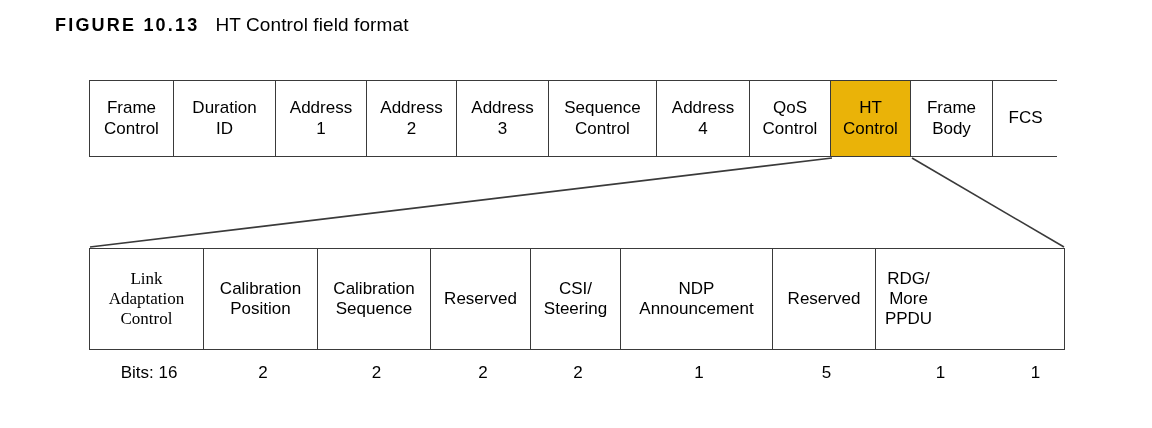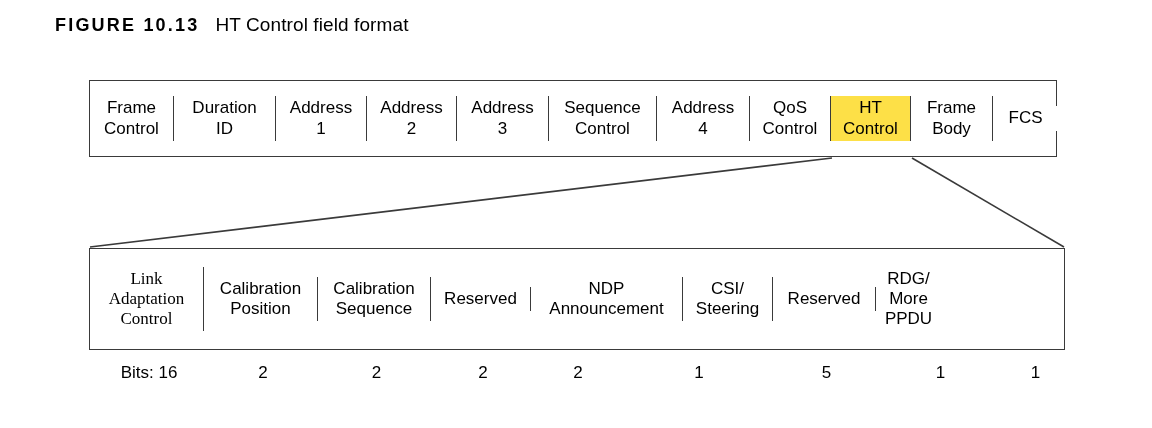--- a/index.html
+++ b/index.html
@@ -31,37 +31,36 @@
     letter-spacing:0.1px;
   }
 
   
   .field-row{
     position:absolute;
     box-sizing:border-box;
     display:flex;
     border:1.6px solid #3a3a3a;
     background:#ffffff;
-    align-items:center;
   }
   .field-cell{
     box-sizing:border-box;
     border-right:1.6px solid #3a3a3a;
     display:flex;
     align-items:center;
     justify-content:center;
     text-align:center;
     font-size:17px;
     line-height:1.18;
     padding:2px 3px;
     white-space:pre-line;
     background:#ffffff;
   }
   .field-cell:last-child{border-right:none;}
-  .field-cell.highlight{background:#fde047;}
+  .field-cell.highlight{background:#eab308;}
 
   #mac-frame-row{
     left:89px; top:80px; width:968px; height:77px;
   }
   #ht-control-row{
     left:89px; top:248px; width:976px; height:102px;
   }
 
   .bits-row{
     position:absolute;
@@ -122,24 +121,24 @@
 
 <div class="field-row" id="ht-control-row">
     <div class="field-cell" style="width: 114px; flex: 0 0 114px; font-family: Liberation Serif, serif;">Link
 Adaptation
 Control</div>
     <div class="field-cell" style="width: 114px; flex: 0 0 114px;">Calibration
 Position</div>
     <div class="field-cell" style="width: 113px; flex: 0 0 113px;">Calibration
 Sequence</div>
     <div class="field-cell" style="width: 100px; flex: 0 0 100px;">Reserved</div>
+    <div class="field-cell" style="width: 90px; flex: 0 0 90px;">CSI/
+Steering</div>
     <div class="field-cell" style="width: 152px; flex: 0 0 152px;">NDP
 Announcement</div>
-    <div class="field-cell" style="width: 90px; flex: 0 0 90px;">CSI/
-Steering</div>
     <div class="field-cell" style="width: 103px; flex: 0 0 103px;">Reserved</div>
     <div class="field-cell" style="width: 65px; flex: 0 0 65px;">RDG/
 More
 PPDU</div>
   </div>
 
 <div class="bits-row" id="bits-row">
     <div class="bits-cell" style="width: 114px; flex: 0 0 114px;">Bits: 16</div>
     <div class="bits-cell" style="width: 114px; flex: 0 0 114px;">2</div>
     <div class="bits-cell" style="width: 113px; flex: 0 0 113px;">2</div>

